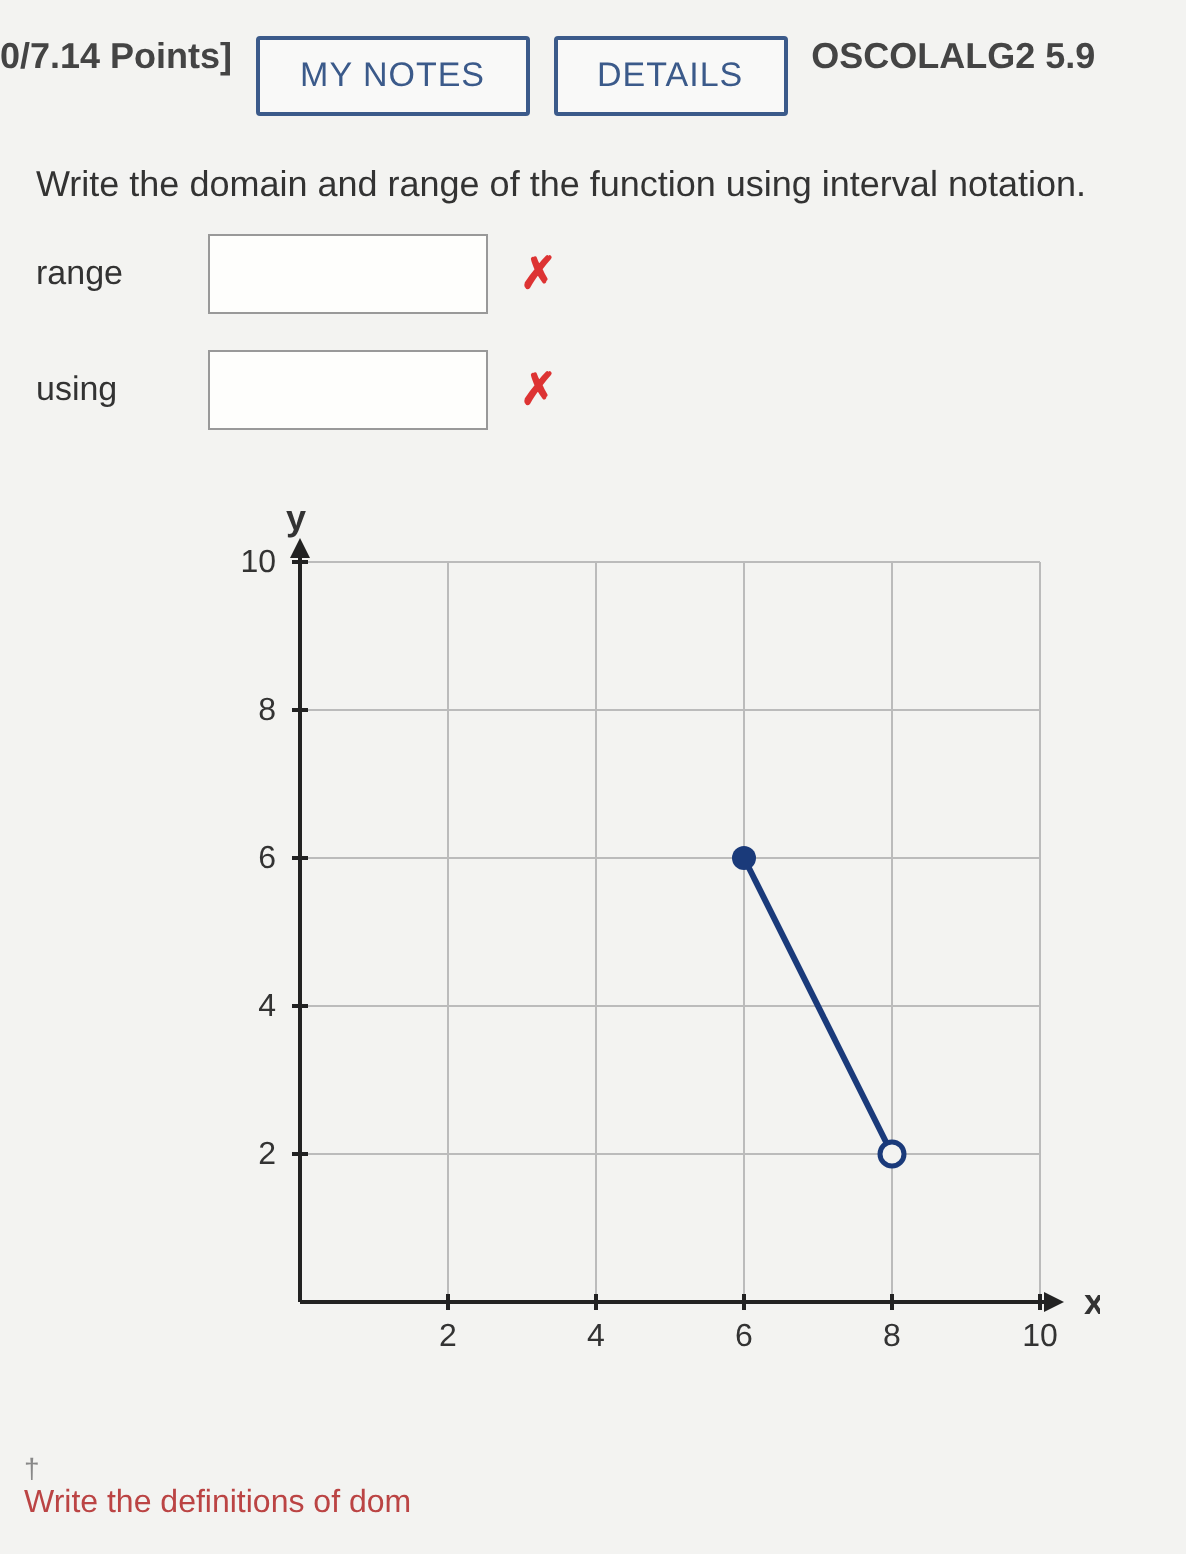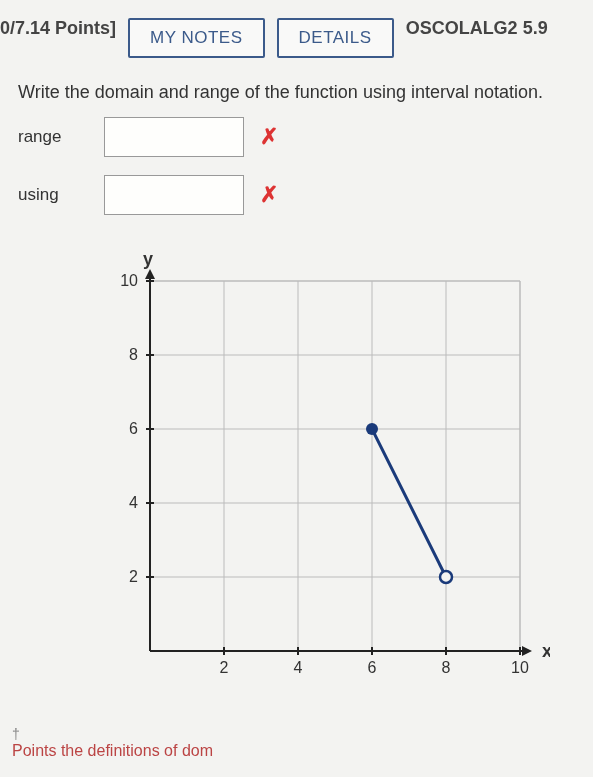--- a/index.html
+++ b/index.html
@@ -151,14 +151,14 @@
       <text x="58" y="14" text-anchor="middle" font-size="18" font-weight="bold" fill="#333" font-family="Arial">y</text>
       <text x="452" y="406" text-anchor="start" font-size="18" font-weight="bold" fill="#333" font-family="Arial">x</text>
       <path d="M282 178 L356 326 " stroke="#1a3a7a" stroke-width="3" fill="none"></path>
       <circle cx="282" cy="178" r="6" fill="#1a3a7a"></circle>
       <circle cx="356" cy="326" r="6" fill="#f3f3f1" stroke="#1a3a7a" stroke-width="2.5"></circle>
     </svg>
 </div>
 
 <div class="hint-row">
   <span class="hint-dagger">†</span><br>
-  <span class="hint-text">Points the definitions of dom</span>
+  <span class="hint-text">Write the definitions of dom</span>
 </div>
 
 </body></html>

